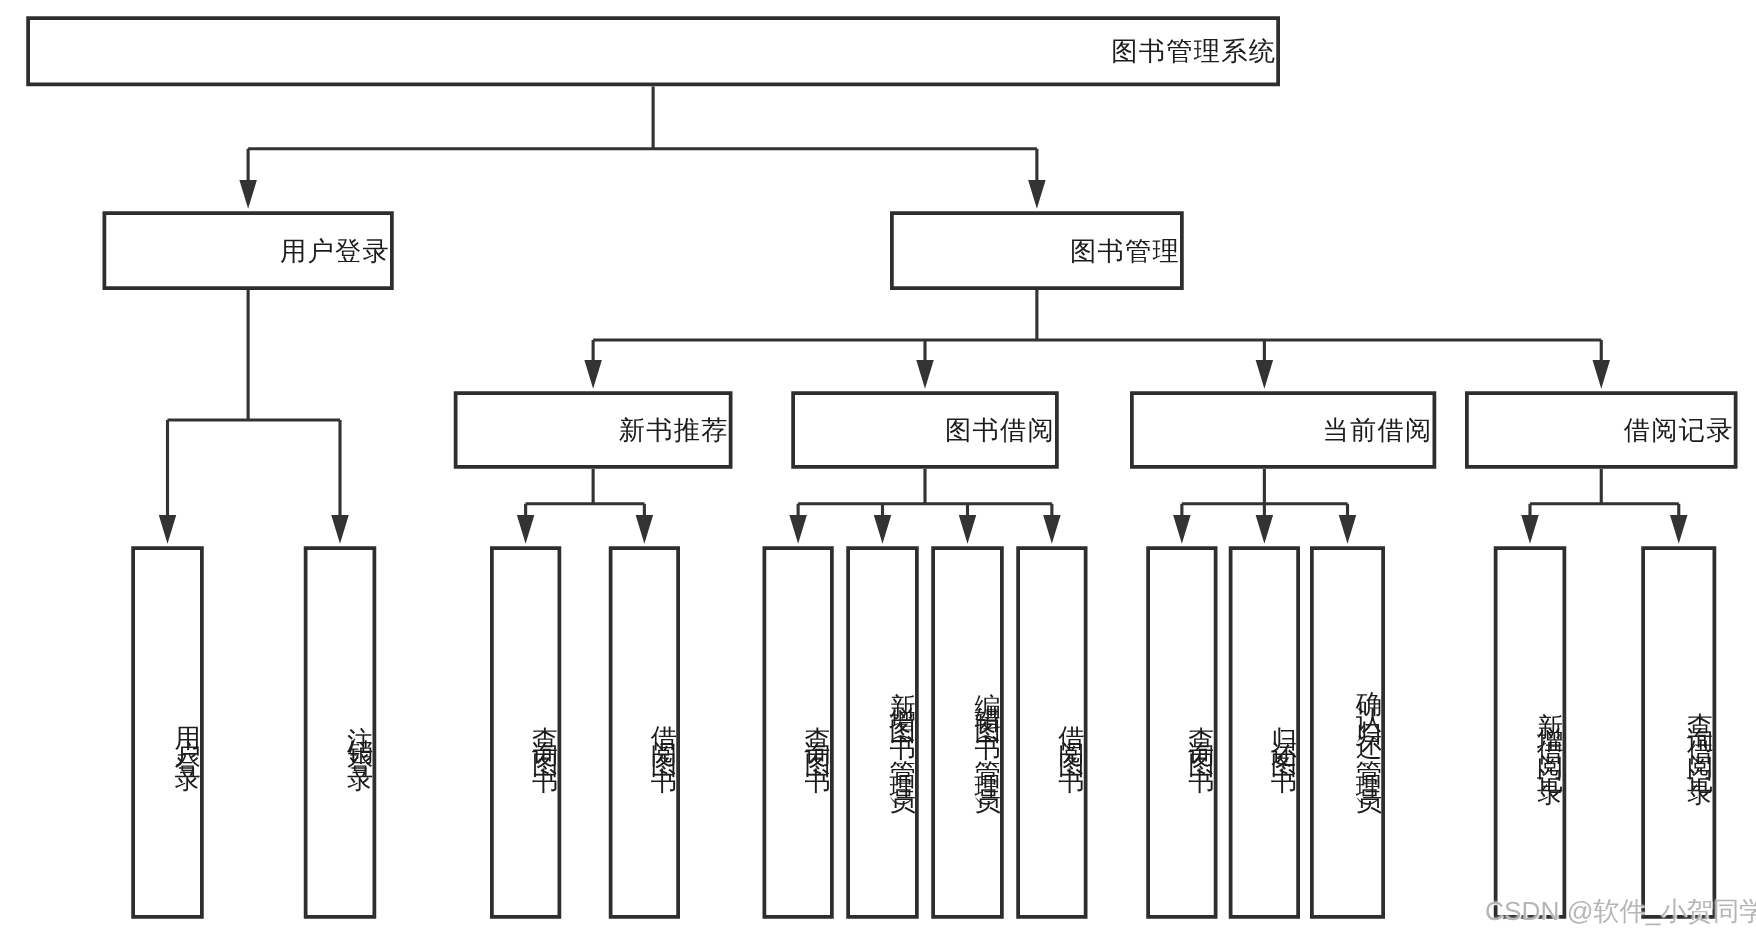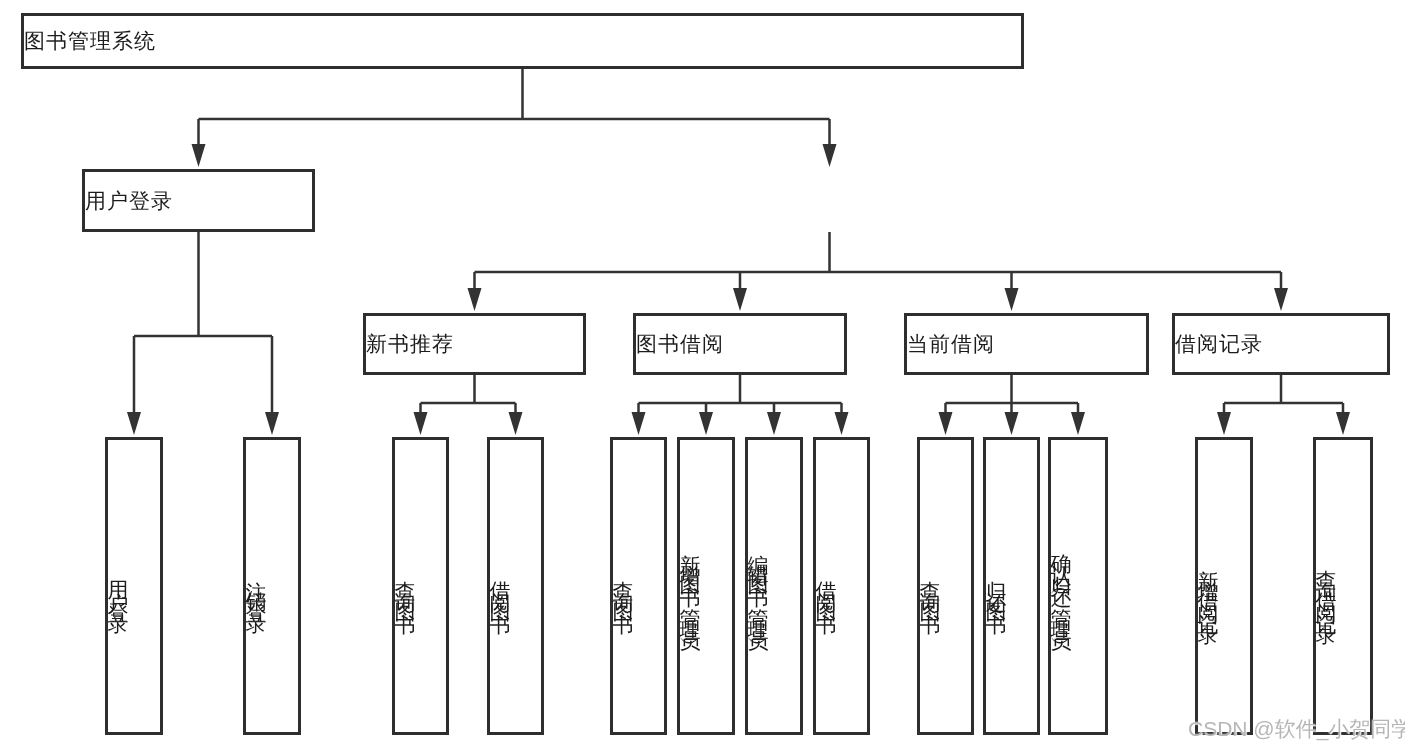--- a/index.html
+++ b/index.html
@@ -23,21 +23,21 @@
     height: 747px;
     pointer-events: none;
   }
   .node {
     position: absolute;
     box-sizing: border-box;
     border: 3px solid #2e2e2e;
     background: #ffffff;
     display: flex;
     align-items: center;
-    justify-content: flex-start;
+    justify-content: flex-end;
     color: #1c1c1c;
   }
   .hnode span {
     font-size: 21px;
     letter-spacing: 1px;
     white-space: nowrap;
   }
   .vnode span {
     writing-mode: vertical-rl;
     text-orientation: mixed;
@@ -81,20 +81,23 @@
          M1078 435 L1071 412 L1085 412 Z  M1224 435 L1217 412 L1231 412 Z
          M1343 435 L1336 412 L1350 412 Z"></path>
   </svg>
 
   <div class="node hnode" style="left:21px; top:13px; width:1003px; height:56px;">
     <span>图书管理系统</span>
   </div>
 
   <div class="node hnode" style="left:82px; top:169px; width:233px; height:63px;">
     <span>用户登录</span>
+  </div>
+  <div class="node hnode" style="left:712px; top:169px; width:235px; height:63px;">
+    <span>图书管理</span>
   </div>
 
   <div class="node hnode" style="left:633px; top:313px; width:214px; height:62px;">
     <span>图书借阅</span>
   </div>
   <div class="node hnode" style="left:363px; top:313px; width:223px; height:62px;">
     <span>新书推荐</span>
   </div>
   <div class="node hnode" style="left:904px; top:313px; width:245px; height:62px;">
     <span>当前借阅</span>

